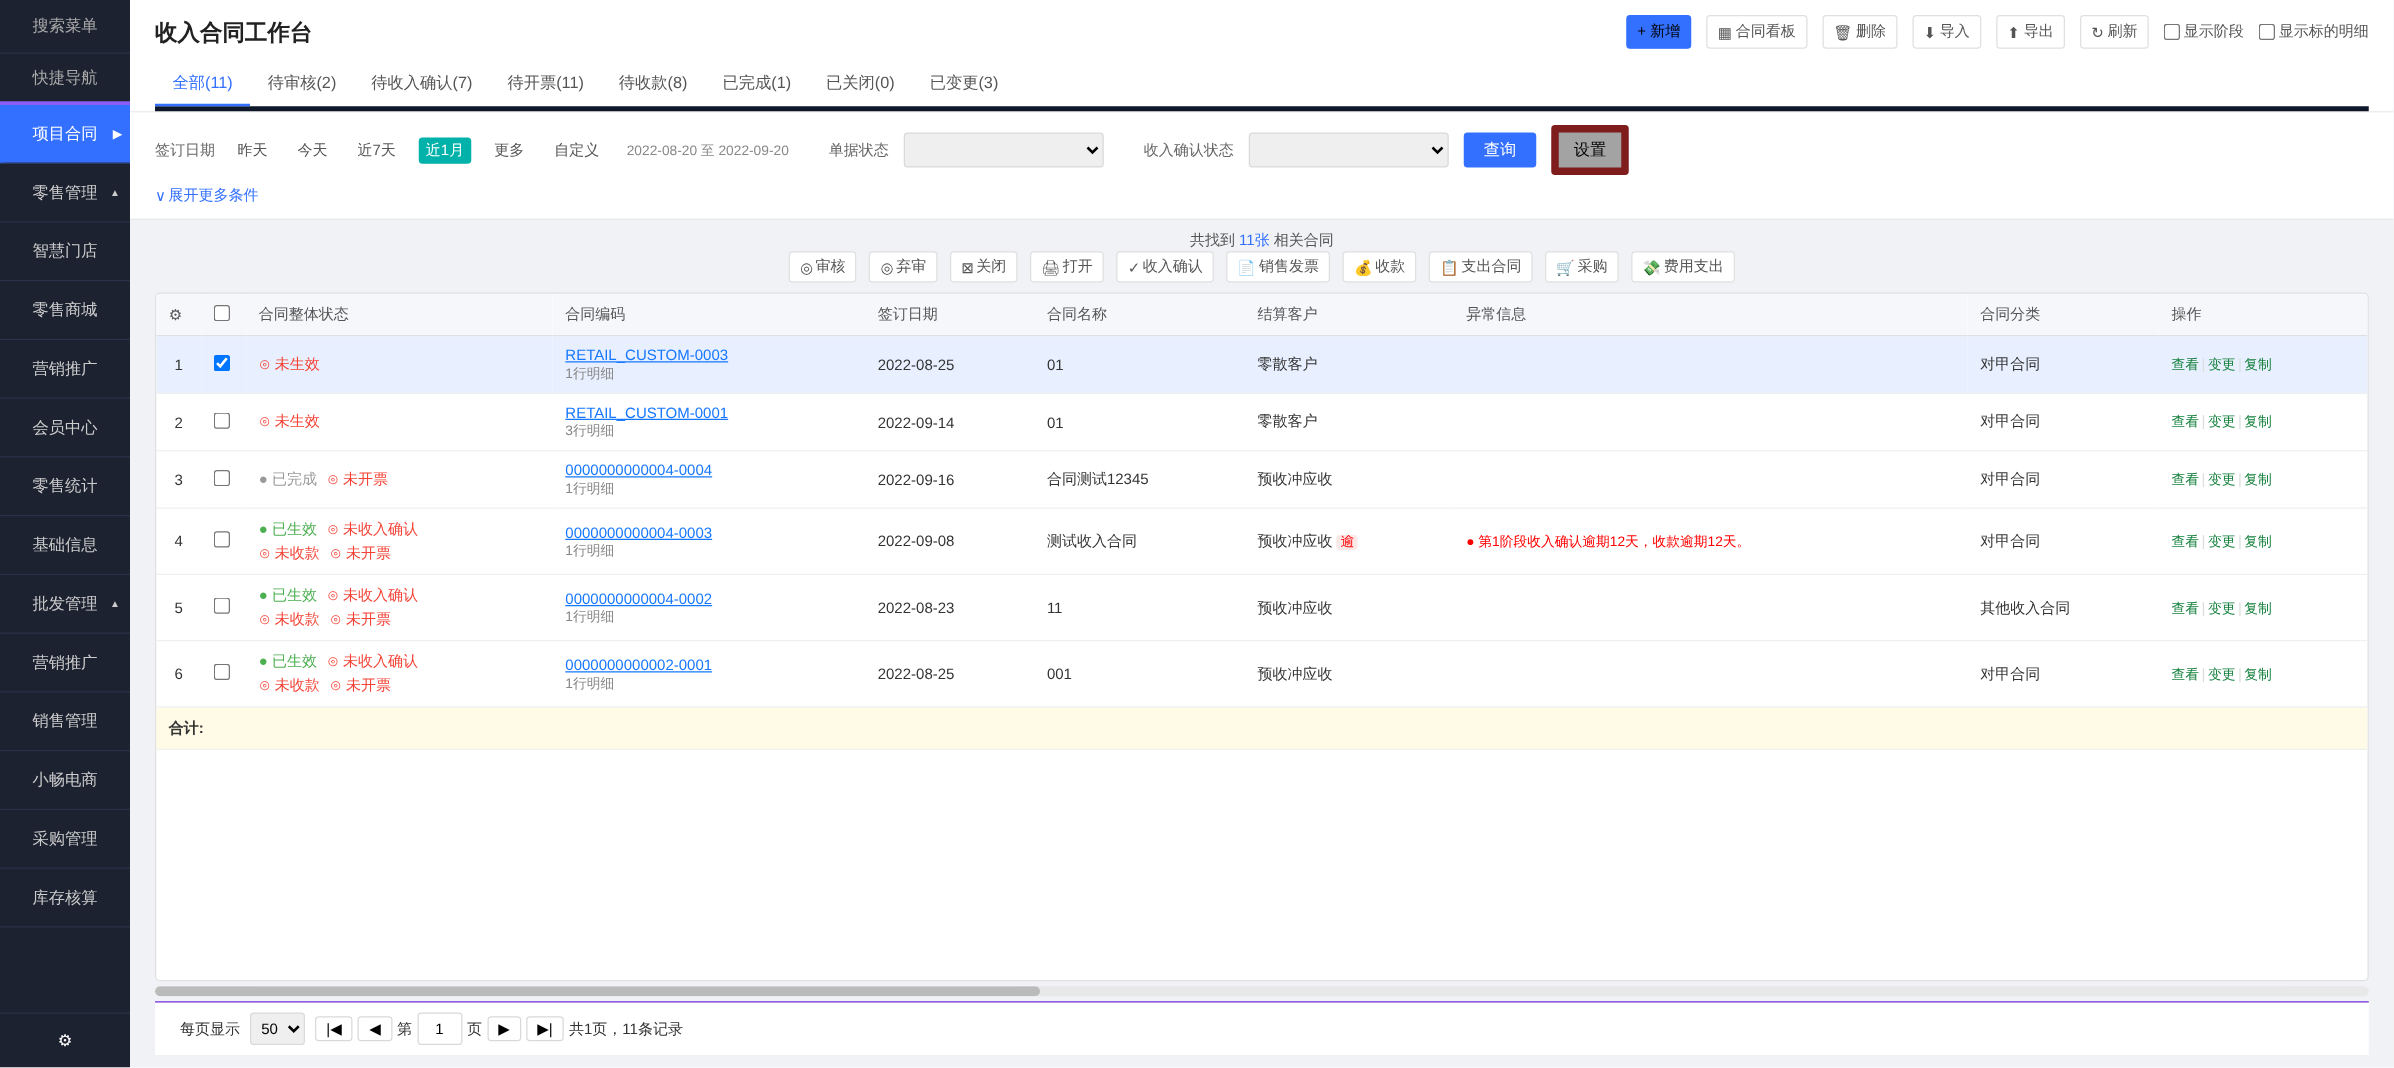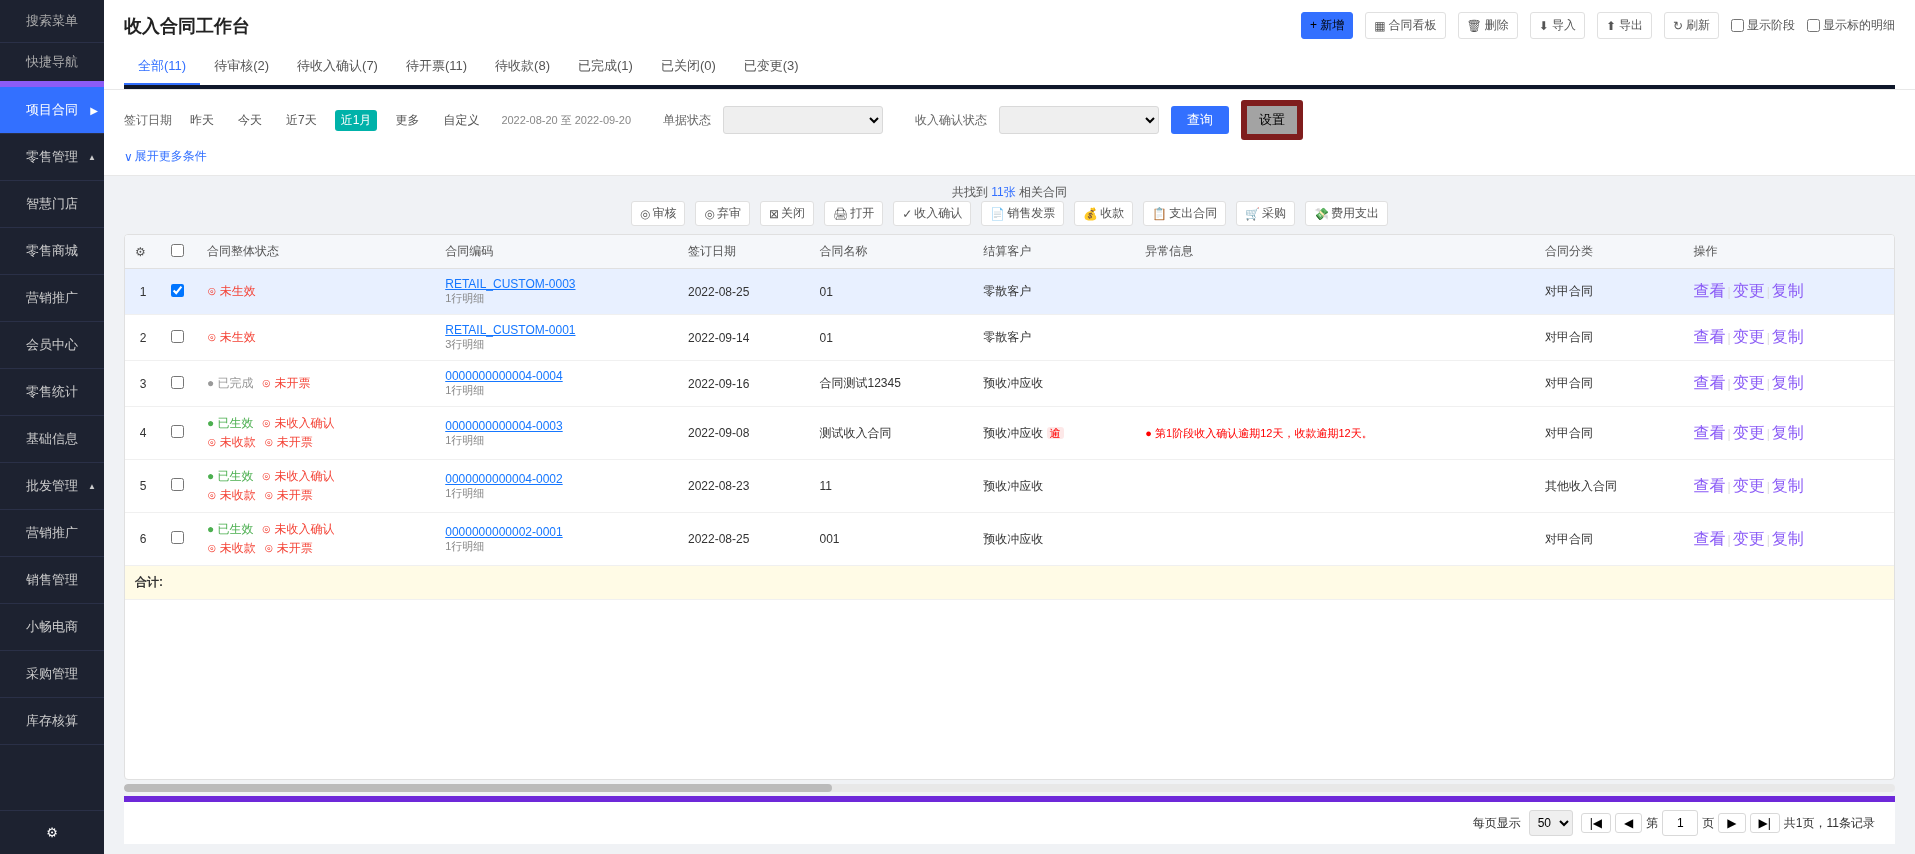--- a/index.html
+++ b/index.html
@@ -1,21 +1,21 @@
 <!DOCTYPE html>
 <html><head>
   <meta charset="utf-8">
   <style>
     * { box-sizing: border-box; margin: 0; padding: 0; }
     body { font-family: 'Microsoft YaHei', sans-serif; font-size: 13px; background: #f0f2f5; color: #333; display: flex; height: 854px; overflow: hidden; }
 
     
     .sidebar { width: 104px; background: #1d2230; display: flex; flex-direction: column; height: 100%; color: #fff; flex-shrink: 0; }
     .sidebar-search { padding: 12px 8px; font-size: 13px; color: #aaa; cursor: pointer; text-align: center; border-bottom: 1px solid #2a3047; }
-    .sidebar-quick { padding: 10px 8px; font-size: 13px; color: #aaa; text-align: center; border-bottom: 6px solid #8b5cf6; }
+    .sidebar-quick { padding: 10px 8px; font-size: 13px; color: #aaa; text-align: center; border-bottom: 3px solid #8b5cf6; }
     .sidebar-item { padding: 14px 8px; text-align: center; font-size: 13px; color: #ccc; cursor: pointer; position: relative; border-bottom: 1px solid #2a3047; }
     .sidebar-item.active { background: #3370ff; color: #fff; }
     .sidebar-item.has-arrow::after { content: '▲'; font-size: 8px; position: absolute; right: 8px; top: 50%; transform: translateY(-50%); }
     .sidebar-settings { margin-top: auto; padding: 14px 8px; text-align: center; cursor: pointer; border-top: 1px solid #2a3047; }
 
     
     .main { flex: 1; display: flex; flex-direction: column; overflow: hidden; }
 
     
     .tabs-bar { background: #fff; display: flex; align-items: center; border-bottom: 1px solid #e0e0e0; padding: 0 12px; height: 40px; gap: 4px; }
@@ -59,25 +59,25 @@
 
     
     .table-wrapper { flex: 1; overflow: auto; border: 1px solid #e0e0e0; border-radius: 4px; background: #fff; }
     table { width: 100%; border-collapse: collapse; font-size: 12px; }
     thead th { background: #f5f7fa; padding: 8px 10px; text-align: left; font-weight: 500; color: #555; border-bottom: 1px solid #e0e0e0; white-space: nowrap; position: sticky; top: 0; z-index: 1; }
     tbody tr { border-bottom: 1px solid #f0f0f0; }
     tbody tr.selected { background: #e8f0ff; }
     tbody td { padding: 8px 10px; color: #333; vertical-align: middle; }
     .link-text { color: #1677ff; text-decoration: underline; cursor: pointer; }
     .detail-text { color: #888; font-size: 11px; }
-    .op-btn { color: #8b5cf6; cursor: pointer; font-size: 16px; }
+    .op-btn { color: #15803d; cursor: pointer; font-size: 11px; }
     .op-sep { color: #ddd; margin: 0 2px; }
 
     
-    .pagination { display: flex; align-items: center; justify-content: flex-end; padding: 8px 20px; background: #fff; border-top: 6px solid #6d28d9; gap: 8px; font-size: 12px; }
+    .pagination { display: flex; align-items: center; justify-content: flex-start; padding: 8px 20px; background: #fff; border-top: 1px solid #6d28d9; gap: 8px; font-size: 12px; }
     .page-size-select { height: 26px; border: 1px solid #d9d9d9; border-radius: 3px; padding: 0 4px; font-size: 12px; }
     .page-nav { display: flex; align-items: center; gap: 4px; }
     .page-nav-btn { border: 1px solid #d9d9d9; background: #fff; padding: 2px 8px; border-radius: 3px; cursor: pointer; font-size: 12px; }
     .page-input { width: 36px; height: 26px; border: 1px solid #d9d9d9; border-radius: 3px; text-align: center; font-size: 12px; }
 
     
     .summary-row td { background: #fffbe6; font-weight: bold; }
 
     
     .horizontal-scroll { height: 8px; background: #e8e8e8; border-radius: 4px; margin: 4px 0; position: relative; overflow: hidden; }

